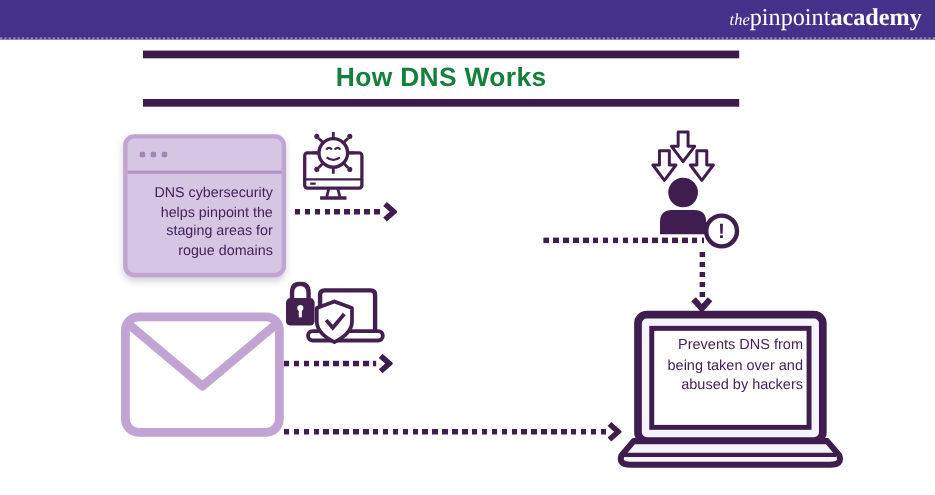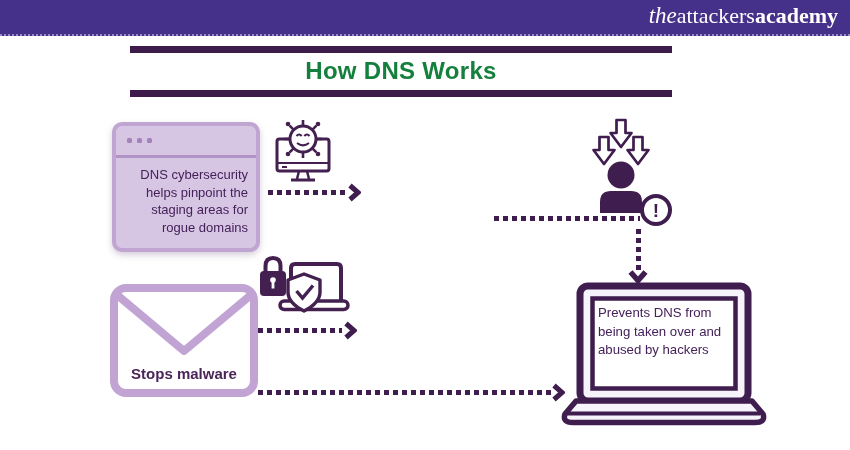--- a/index.html
+++ b/index.html
@@ -3,21 +3,21 @@
 <meta charset="utf-8">
 <style>
   html,body{margin:0;padding:0;background:#fff;}
   #stage{position:relative;width:850px;height:450px;background:#ffffff;overflow:hidden;
          font-family:"Liberation Sans",sans-serif;}
 
   
   .header-bar{position:absolute;left:0;top:0;width:850px;height:34px;background:#453189;
               border-bottom:2px dotted #9a8cc7;box-sizing:content-box;}
   .brand{position:absolute;right:12px;top:3px;color:#ffffff;white-space:nowrap;}
-  .brand .b-the{font-family:"Liberation Serif",serif;font-style:italic;font-size:23px;}
+  .brand .b-the{font-family:"Liberation Serif",serif;font-style:italic;font-size:15px;}
   .brand .b-know{font-family:"Liberation Serif",serif;font-size:22px;}
   .brand .b-acad{font-family:"Liberation Serif",serif;font-size:22px;font-weight:700;}
 
   
   .rule{position:absolute;left:130px;width:542px;height:7px;background:#3d1b4b;}
   .rule-top{top:46px}
   .rule-bottom{top:90px}
   .page-title{position:absolute;left:130px;top:57px;width:542px;text-align:center;
               font-size:24px;font-weight:700;color:#15803d;letter-spacing:.3px;}
 
@@ -52,40 +52,40 @@
 
   
   .envelope{position:absolute;left:110px;top:284px;width:148px;height:113px;box-sizing:border-box;
             background:#ffffff;border:8px solid #c2a4d4;border-radius:16px;}
   .envelope svg{position:absolute;left:0;top:0;}
   .env-label{position:absolute;left:0;bottom:7px;width:100%;text-align:center;
              font-size:15px;font-weight:600;color:#4b2458;}
 
   
   .laptop-wrap{position:absolute;left:554px;top:281px;width:218px;height:148px;}
-  .laptop-text{position:absolute;left:598px;top:304px;width:132px;text-align:left;
+  .laptop-text{position:absolute;left:598px;top:304px;width:132px;text-align:right;
                font-size:13.2px;line-height:1.42;color:#45215a;}
 
   
   .person-wrap{position:absolute;left:585px;top:118px;}
   .alert-badge{position:absolute;left:640px;top:194px;width:32px;height:32px;box-sizing:border-box;
                border:4px solid #3f1d4e;border-radius:50%;background:#fff;display:flex;
                align-items:center;justify-content:center;font-weight:700;font-size:19px;
                color:#3f1d4e;line-height:1;}
 
   .icon-abs{position:absolute;}
 </style>
 </head>
 <body>
 
 <div id="stage">
 
   <div class="header-bar">
     <div class="brand">
-      <span class="b-the">the</span><span class="b-know">attackers</span><span class="b-acad">academy</span>
+      <span class="b-the">the</span><span class="b-know">pinpoint</span><span class="b-acad">academy</span>
     </div>
   </div>
 
   <div class="rule rule-top"></div>
   <div class="page-title">How DNS Works</div>
   <div class="rule rule-bottom"></div>
 
   <div class="browser-card">
     <div class="card-header">
       <span class="dot"></span>
@@ -142,21 +142,20 @@
   <div class="dotline-h" style="left:494px;top:216px;width:146px;"></div>
   <div class="dotline-v" style="left:636px;top:229px;height:41px;"></div>
   <svg class="chev" style="left:628px;top:270px;" width="20" height="14" viewBox="0 0 20 14">
     <path d="M2.5 2 L10 10.5 L17.5 2" fill="none" stroke="#3f1d4e" stroke-width="5.5"></path>
   </svg>
 
   <div class="envelope">
     <svg width="132" height="97" viewBox="0 0 132 97">
       <path d="M-2 2 L66 59 L134 2" fill="none" stroke="#c2a4d4" stroke-width="8" stroke-linejoin="round"></path>
     </svg>
-    <div class="env-label">Stops malware</div>
   </div>
 
   <div class="icon-abs" style="left:258px;top:256px;">
     <svg width="92" height="64" viewBox="0 0 92 64">
       <path d="M33 45 V12 Q33 8 37 8 H79 Q83 8 83 12 V45" fill="#fff" stroke="#432050" stroke-width="4"></path>
       <rect x="22" y="45" width="68" height="8.5" rx="4.2" fill="#fff" stroke="#432050" stroke-width="3.5"></rect>
       <path d="M46 18 L62 24 V36 Q62 47 46 55 Q30 47 30 36 V24 Z" fill="#fff" stroke="#432050" stroke-width="3.4" stroke-linejoin="round"></path>
       <path d="M38.5 35 L44.5 42 L55 29.5" fill="none" stroke="#432050" stroke-width="3.4"></path>
       <path d="M7.5 16 V10 Q7.5 2 15 2 Q22.5 2 22.5 10 V16" fill="none" stroke="#432050" stroke-width="4"></path>
       <rect x="2" y="15" width="26" height="25" rx="4" fill="#432050"></rect>

